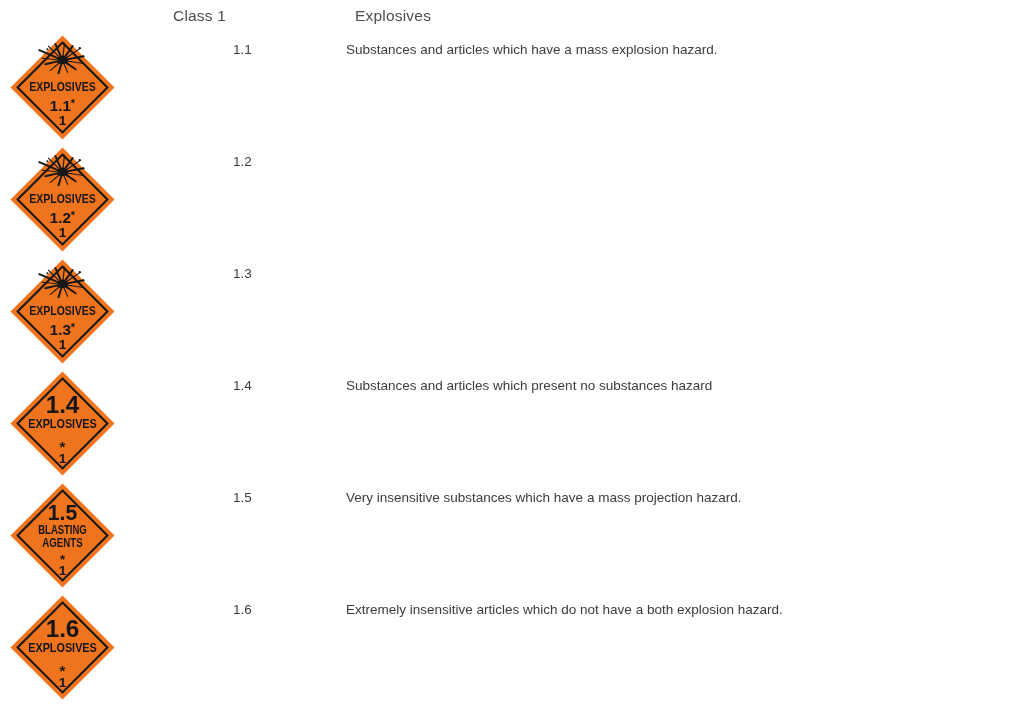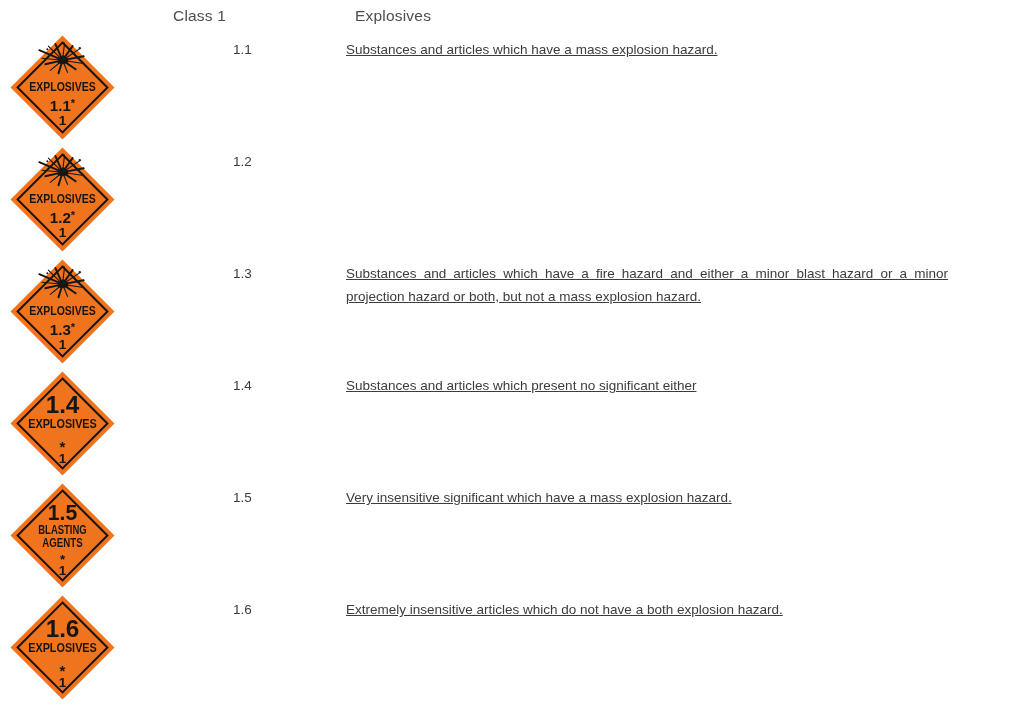--- a/index.html
+++ b/index.html
@@ -48,21 +48,20 @@
     color: #3c3c3c;
   }
   .col-desc {
     flex: 1 1 auto;
     padding-top: 7px;
     padding-right: 1px;
     font-size: 13.5px;
     line-height: 23px;
     color: #3c3c3c;
     text-align: justify;
-    text-decoration: underline;
   }
   svg text {
     font-family: "Liberation Sans", sans-serif;
     font-weight: bold;
   }
 </style>
 </head>
 <body>
 
 <div class="page">
@@ -123,52 +122,51 @@
     <polygon points="49,23 54,21 58,24 59,28 54,30 48,29" fill="#161616"></polygon>
     <circle cx="38" cy="15" r="1" fill="#161616"></circle>
     <circle cx="70" cy="14" r="1" fill="#161616"></circle>
   </g>
               <text x="53" y="56" text-anchor="middle" font-size="13" fill="#161616" textLength="66" lengthAdjust="spacingAndGlyphs">EXPLOSIVES</text>
        <text x="53" y="76" text-anchor="middle" font-size="15" fill="#161616">1.3<tspan dy="-4" font-size="11">*</tspan></text>
        <text x="53" y="90" text-anchor="middle" font-size="13.5" fill="#161616">1</text>
   </svg></span>
     </div>
     <div class="col-division">1.3</div>
-    <div class="col-desc">Substances and articles which have a fire hazard and either a minor blast hazard or a minor projection hazard or both, but not a mass explosion hazard.</div>
   </div>
 
   <div class="row">
     <div class="col-placard">
       <span class="placard"><svg viewBox="0 0 106 106" width="107" height="107" xmlns="http://www.w3.org/2000/svg">
     <polygon points="53,1.5 104.5,53 53,104.5 1.5,53" fill="#F0731E"></polygon>
     <polygon points="53,8.5 97.5,53 53,97.5 8.5,53" fill="none" stroke="#161616" stroke-width="2"></polygon>
     <text x="53" y="43" text-anchor="middle" font-size="24" fill="#161616">1.4</text>
        <text x="53" y="57" text-anchor="middle" font-size="12" fill="#161616" textLength="68" lengthAdjust="spacingAndGlyphs">EXPLOSIVES</text>
        <text x="53" y="81" text-anchor="middle" font-size="15" fill="#161616">*</text>
        <text x="53" y="92" text-anchor="middle" font-size="13.5" fill="#161616">1</text>
   </svg></span>
     </div>
     <div class="col-division">1.4</div>
-    <div class="col-desc">Substances and articles which present no significant either</div>
+    <div class="col-desc">Substances and articles which present no substances hazard</div>
   </div>
 
   <div class="row">
     <div class="col-placard">
       <span class="placard"><svg viewBox="0 0 106 106" width="107" height="107" xmlns="http://www.w3.org/2000/svg">
     <polygon points="53,1.5 104.5,53 53,104.5 1.5,53" fill="#F0731E"></polygon>
     <polygon points="53,8.5 97.5,53 53,97.5 8.5,53" fill="none" stroke="#161616" stroke-width="2"></polygon>
     <text x="53" y="38" text-anchor="middle" font-size="21" fill="#161616">1.5</text>
        <text x="53" y="52" text-anchor="middle" font-size="12" fill="#161616" textLength="48" lengthAdjust="spacingAndGlyphs">BLASTING</text>
        <text x="53" y="64" text-anchor="middle" font-size="12" fill="#161616" textLength="40" lengthAdjust="spacingAndGlyphs">AGENTS</text>
        <text x="53" y="81" text-anchor="middle" font-size="13" fill="#161616">*</text>
        <text x="53" y="92" text-anchor="middle" font-size="13.5" fill="#161616">1</text>
   </svg></span>
     </div>
     <div class="col-division">1.5</div>
-    <div class="col-desc">Very insensitive significant which have a mass explosion hazard.</div>
+    <div class="col-desc">Very insensitive substances which have a mass projection hazard.</div>
   </div>
 
   <div class="row">
     <div class="col-placard">
       <span class="placard"><svg viewBox="0 0 106 106" width="107" height="107" xmlns="http://www.w3.org/2000/svg">
     <polygon points="53,1.5 104.5,53 53,104.5 1.5,53" fill="#F0731E"></polygon>
     <polygon points="53,8.5 97.5,53 53,97.5 8.5,53" fill="none" stroke="#161616" stroke-width="2"></polygon>
     <text x="53" y="43" text-anchor="middle" font-size="24" fill="#161616">1.6</text>
        <text x="53" y="57" text-anchor="middle" font-size="12" fill="#161616" textLength="68" lengthAdjust="spacingAndGlyphs">EXPLOSIVES</text>
        <text x="53" y="81" text-anchor="middle" font-size="15" fill="#161616">*</text>

